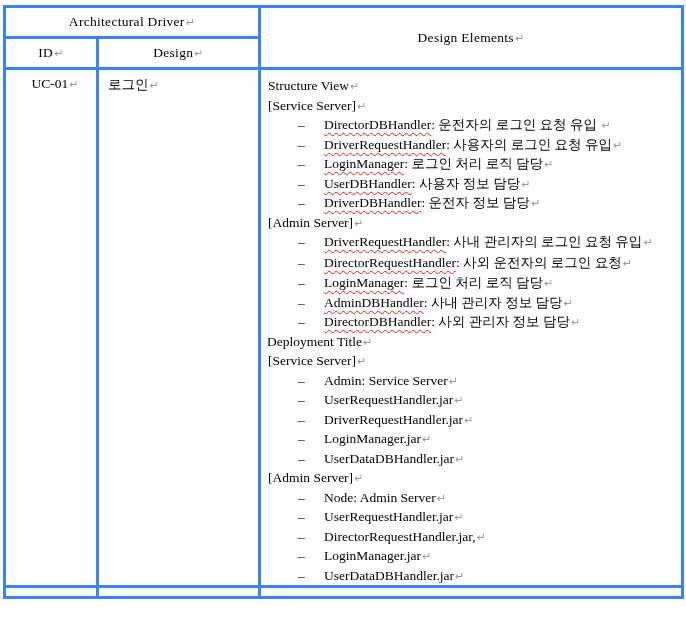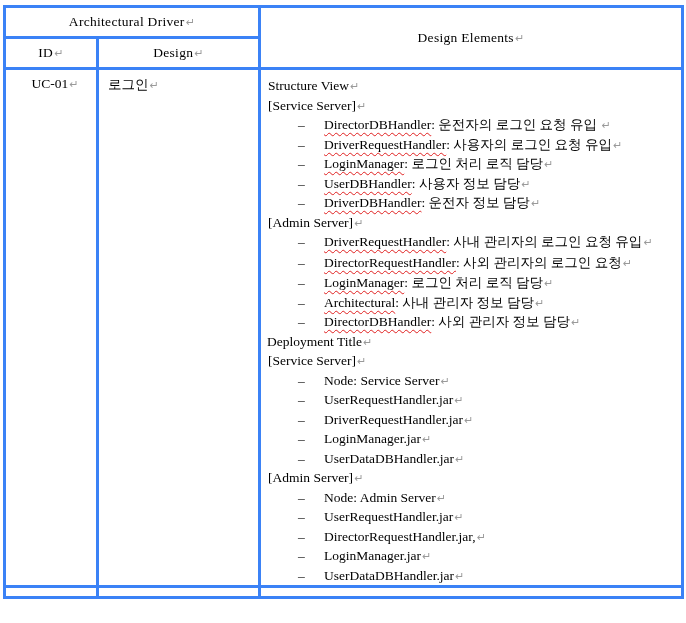--- a/index.html
+++ b/index.html
@@ -50,28 +50,28 @@
 
       <div class="item"><span class="dash">–</span><span class="sq">DirectorDBHandler</span><span>: 운전자의 로그인 요청 유입 </span><span class="pm">↵</span></div>
       <div class="item"><span class="dash">–</span><span class="sq">DriverRequestHandler</span><span>: 사용자의 로그인 요청 유입</span><span class="pm">↵</span></div>
       <div class="item"><span class="dash">–</span><span class="sq">LoginManager</span><span>: 로그인 처리 로직 담당</span><span class="pm">↵</span></div>
       <div class="item"><span class="dash">–</span><span class="sq">UserDBHandler</span><span>: 사용자 정보 담당</span><span class="pm">↵</span></div>
       <div class="item"><span class="dash">–</span><span class="sq">DriverDBHandler</span><span>: 운전자 정보 담당</span><span class="pm">↵</span></div>
 
       <div class="line"><span>[Admin Server]</span><span class="pm">↵</span></div>
 
       <div class="item wrap"><span class="dash">–</span><span class="sq">DriverRequestHandler</span><span>: 사내 관리자의 로그인 요청 유입</span><span class="pm">↵</span></div>
-      <div class="item wrap"><span class="dash">–</span><span class="sq">DirectorRequestHandler</span><span>: 사외 관리자의 로그인 요청</span><span class="pm">↵</span></div>
+      <div class="item wrap"><span class="dash">–</span><span class="sq">DirectorRequestHandler</span><span>: 사외 운전자의 로그인 요청</span><span class="pm">↵</span></div>
       <div class="item"><span class="dash">–</span><span class="sq">LoginManager</span><span>: 로그인 처리 로직 담당</span><span class="pm">↵</span></div>
-      <div class="item"><span class="dash">–</span><span class="sq">Architectural</span><span>: 사내 관리자 정보 담당</span><span class="pm">↵</span></div>
+      <div class="item"><span class="dash">–</span><span class="sq">AdminDBHandler</span><span>: 사내 관리자 정보 담당</span><span class="pm">↵</span></div>
       <div class="item"><span class="dash">–</span><span class="sq">DirectorDBHandler</span><span>: 사외 관리자 정보 담당</span><span class="pm">↵</span></div>
 
       <div class="line" style="margin-left:-1px"><span>Deployment Title</span><span class="pm">↵</span></div>
       <div class="line"><span>[Service Server]</span><span class="pm">↵</span></div>
-      <div class="item"><span class="dash">–</span><span>Node: Service Server</span><span class="pm">↵</span></div>
+      <div class="item"><span class="dash">–</span><span>Admin: Service Server</span><span class="pm">↵</span></div>
       <div class="item"><span class="dash">–</span><span>UserRequestHandler.jar</span><span class="pm">↵</span></div>
       <div class="item"><span class="dash">–</span><span>DriverRequestHandler.jar</span><span class="pm">↵</span></div>
       <div class="item"><span class="dash">–</span><span>LoginManager.jar</span><span class="pm">↵</span></div>
       <div class="item"><span class="dash">–</span><span>UserDataDBHandler.jar</span><span class="pm">↵</span></div>
 
       <div class="line"><span>[Admin Server]</span><span class="pm">↵</span></div>
       <div class="item"><span class="dash">–</span><span>Node: Admin Server</span><span class="pm">↵</span></div>
       <div class="item"><span class="dash">–</span><span>UserRequestHandler.jar</span><span class="pm">↵</span></div>
       <div class="item"><span class="dash">–</span><span>DirectorRequestHandler.jar,</span><span class="pm">↵</span></div>
       <div class="item"><span class="dash">–</span><span>LoginManager.jar</span><span class="pm">↵</span></div>

